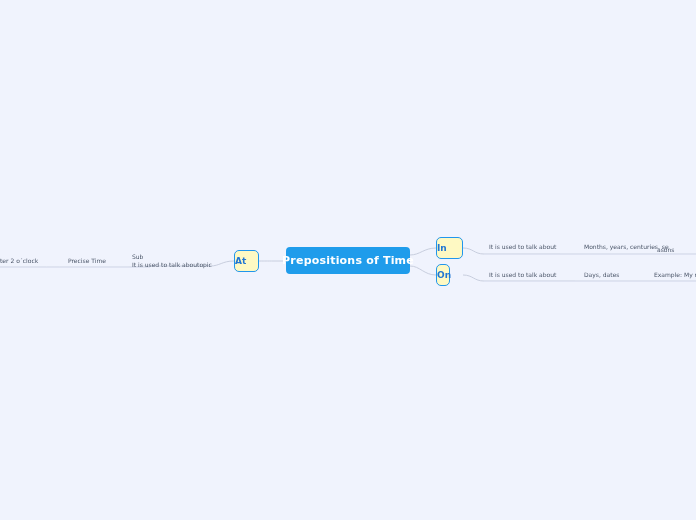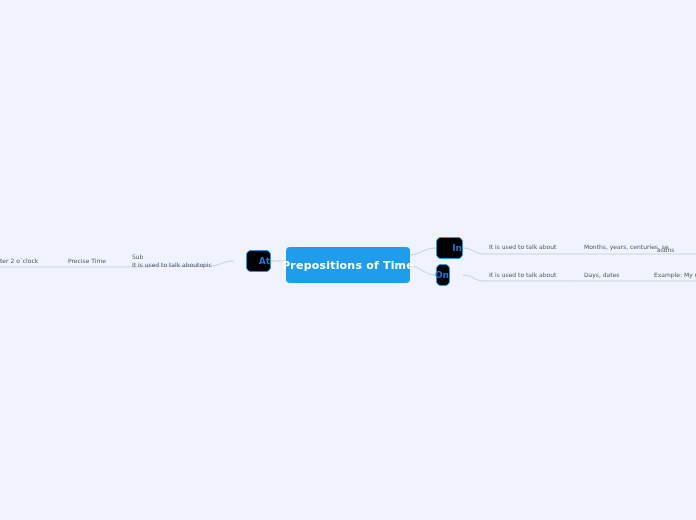--- a/index.html
+++ b/index.html
@@ -32,54 +32,54 @@
     height: 520px;
     pointer-events: none;
   }
 
   
   .root-node {
     position: absolute;
     left: 286px;
     top: 247px;
     width: 124px;
-    height: 36px;
+    height: 27px;
     background: #1f9ceb;
     border-radius: 4px;
     display: flex;
     align-items: center;
     justify-content: center;
     box-sizing: border-box;
   }
   .root-label {
     color: #ffffff;
     font-size: 11px;
     font-weight: bold;
     letter-spacing: 0.2px;
     white-space: nowrap;
   }
 
   
   .branch-node {
     position: absolute;
-    background: #000000;
+    background: #fef9c3;
     border: 1.5px solid #2196ec;
     border-radius: 5px;
     display: flex;
     align-items: center;
-    justify-content: flex-end;
+    justify-content: flex-start;
     box-sizing: border-box;
   }
   .branch-label {
     color: #2176d2;
     font-size: 9px;
     font-weight: bold;
     white-space: nowrap;
   }
-  #node-at { left: 234px; top: 250px; width: 25px; height: 22px; margin-left: 12px; }
+  #node-at { left: 234px; top: 250px; width: 25px; height: 22px; }
   #node-in { left: 436px; top: 237px; width: 27px; height: 22px; }
   #node-on { left: 436px; top: 264px; width: 14px; height: 22px; }
 
   
   .leaf {
     position: absolute;
     font-size: 6px;
     color: #4a5568;
     white-space: nowrap;
     line-height: 1.35;

